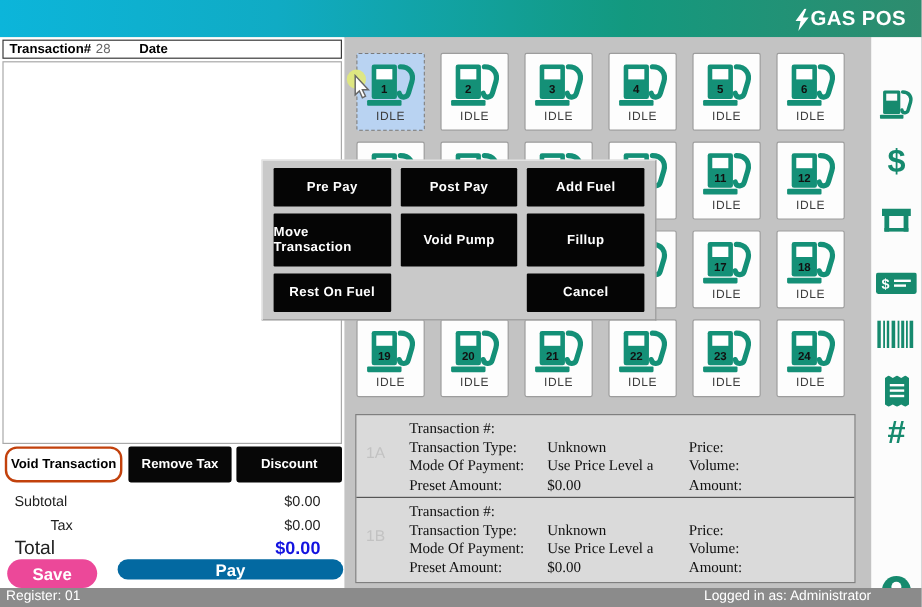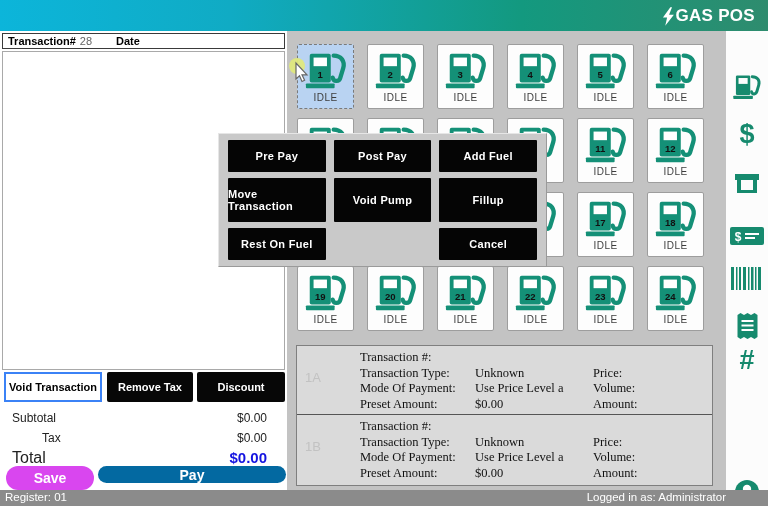--- a/index.html
+++ b/index.html
@@ -19,38 +19,38 @@
   .txn-header { position:absolute; left:2px; top:2px; width:283px; height:16px;
     border:1px solid #3a3a3a; background:#fff; font-size:11px; font-weight:bold;
     display:flex; align-items:center; padding-left:5px; }
   .txn-num { font-weight:normal; color:#666; margin-left:4px; }
   .txn-date { position:absolute; left:113px; top:1px; }
   .txn-list { position:absolute; left:2px; top:20px; width:283px; height:319px;
     border:1px solid #a9a9a9; background:#fff; }
 
   .left-btn-row { position:absolute; left:0; top:341px; width:287px; height:30px; }
   .btn-void { position:absolute; left:4px; top:0; width:98px; height:30px; background:#fff;
-    border:2px solid #3b82f6; border-radius:0; font-size:11px; font-weight:bold;
+    border:2px solid #c2410c; border-radius:10px; font-size:11px; font-weight:bold;
     display:flex; align-items:center; justify-content:center; cursor:pointer; }
   .btn-dark { position:absolute; top:0; height:30px; background:#070707; color:#fff;
     border-radius:2px; font-size:11px; font-weight:bold; display:flex; align-items:center;
     justify-content:center; cursor:pointer; }
   .btn-removetax { left:107px; width:86px; }
   .btn-discount { left:197px; width:88px; }
 
   .totals { position:absolute; left:0; top:376px; width:287px; }
   .tot-row { position:absolute; left:12px; right:20px; display:flex; justify-content:space-between;
     font-size:12px; color:#222; }
   .tot-row.r1 { top:4px; }
   .tot-row.r2 { top:24px;margin-left:30px; }
   .tot-row.total { top:42px; font-size:16px; }
   .tot-row.total .tot-val { font-size:15px; font-weight:bold; color:#1313e0; }
 
-  .btn-save { position:absolute; left:6px; top:435px; width:88px; height:24px; border-radius:12px;
-    background:#d946ef; color:#fff; font-size:14px; font-weight:bold; display:flex;
+  .btn-save { position:absolute; left:6px; top:435px; width:75px; height:24px; border-radius:12px;
+    background:#ec4899; color:#fff; font-size:14px; font-weight:bold; display:flex;
     align-items:center; justify-content:center; cursor:pointer; }
   .btn-pay { position:absolute; left:98px; top:435px; width:188px; height:17px; border-radius:12px;
     background:#0369a1; color:#fff; font-size:14px; font-weight:bold; display:flex;
     align-items:center; justify-content:center; cursor:pointer; }
 
   
   .grid-area { position:absolute; left:288px; top:31px; width:438px; height:459px; background:#c3c3c3; }
   .pump-grid { position:absolute; left:0; top:0; display:grid;
     grid-template-columns:repeat(6,57px); grid-auto-rows:65px; gap:9px 13px;
     padding:13px 0 0 9px; }
@@ -72,21 +72,21 @@
 
   
   .fuel-panels { position:absolute; left:296px; top:345px; width:417px; height:141px;
     background:#dadada; border:1px solid #7f7f7f; z-index:4;
     font-family:"Liberation Serif", serif; }
   .fuel-section { position:relative; height:69px; padding:4px 0 0 44px; }
   .fuel-section:first-child { border-bottom:1px solid #555; }
   .fuel-wm { position:absolute; left:8px; top:24px; color:#c2c2c2; font-size:13px;
     font-family:"Liberation Sans", sans-serif; }
   .fuel-row { display:grid; grid-template-columns:115px 118px auto; font-size:12.5px;
-    color:#111; line-height:15.5px;margin-left:19px; }
+    color:#111; line-height:15.5px; }
 
   
   .sidebar { position:absolute; left:726px; top:31px; width:42px; height:459px; background:#fcfcfc; }
   .side-ic { position:absolute; left:0; width:42px; display:flex; justify-content:center;
     cursor:pointer; color:#168a6e; }
   .side-ic svg { display:block; }
   .ic-dollar { font-size:27px; font-weight:bold; line-height:26px; }
   .ic-hash { font-size:27px; font-weight:bold; line-height:26px; }
 
   

